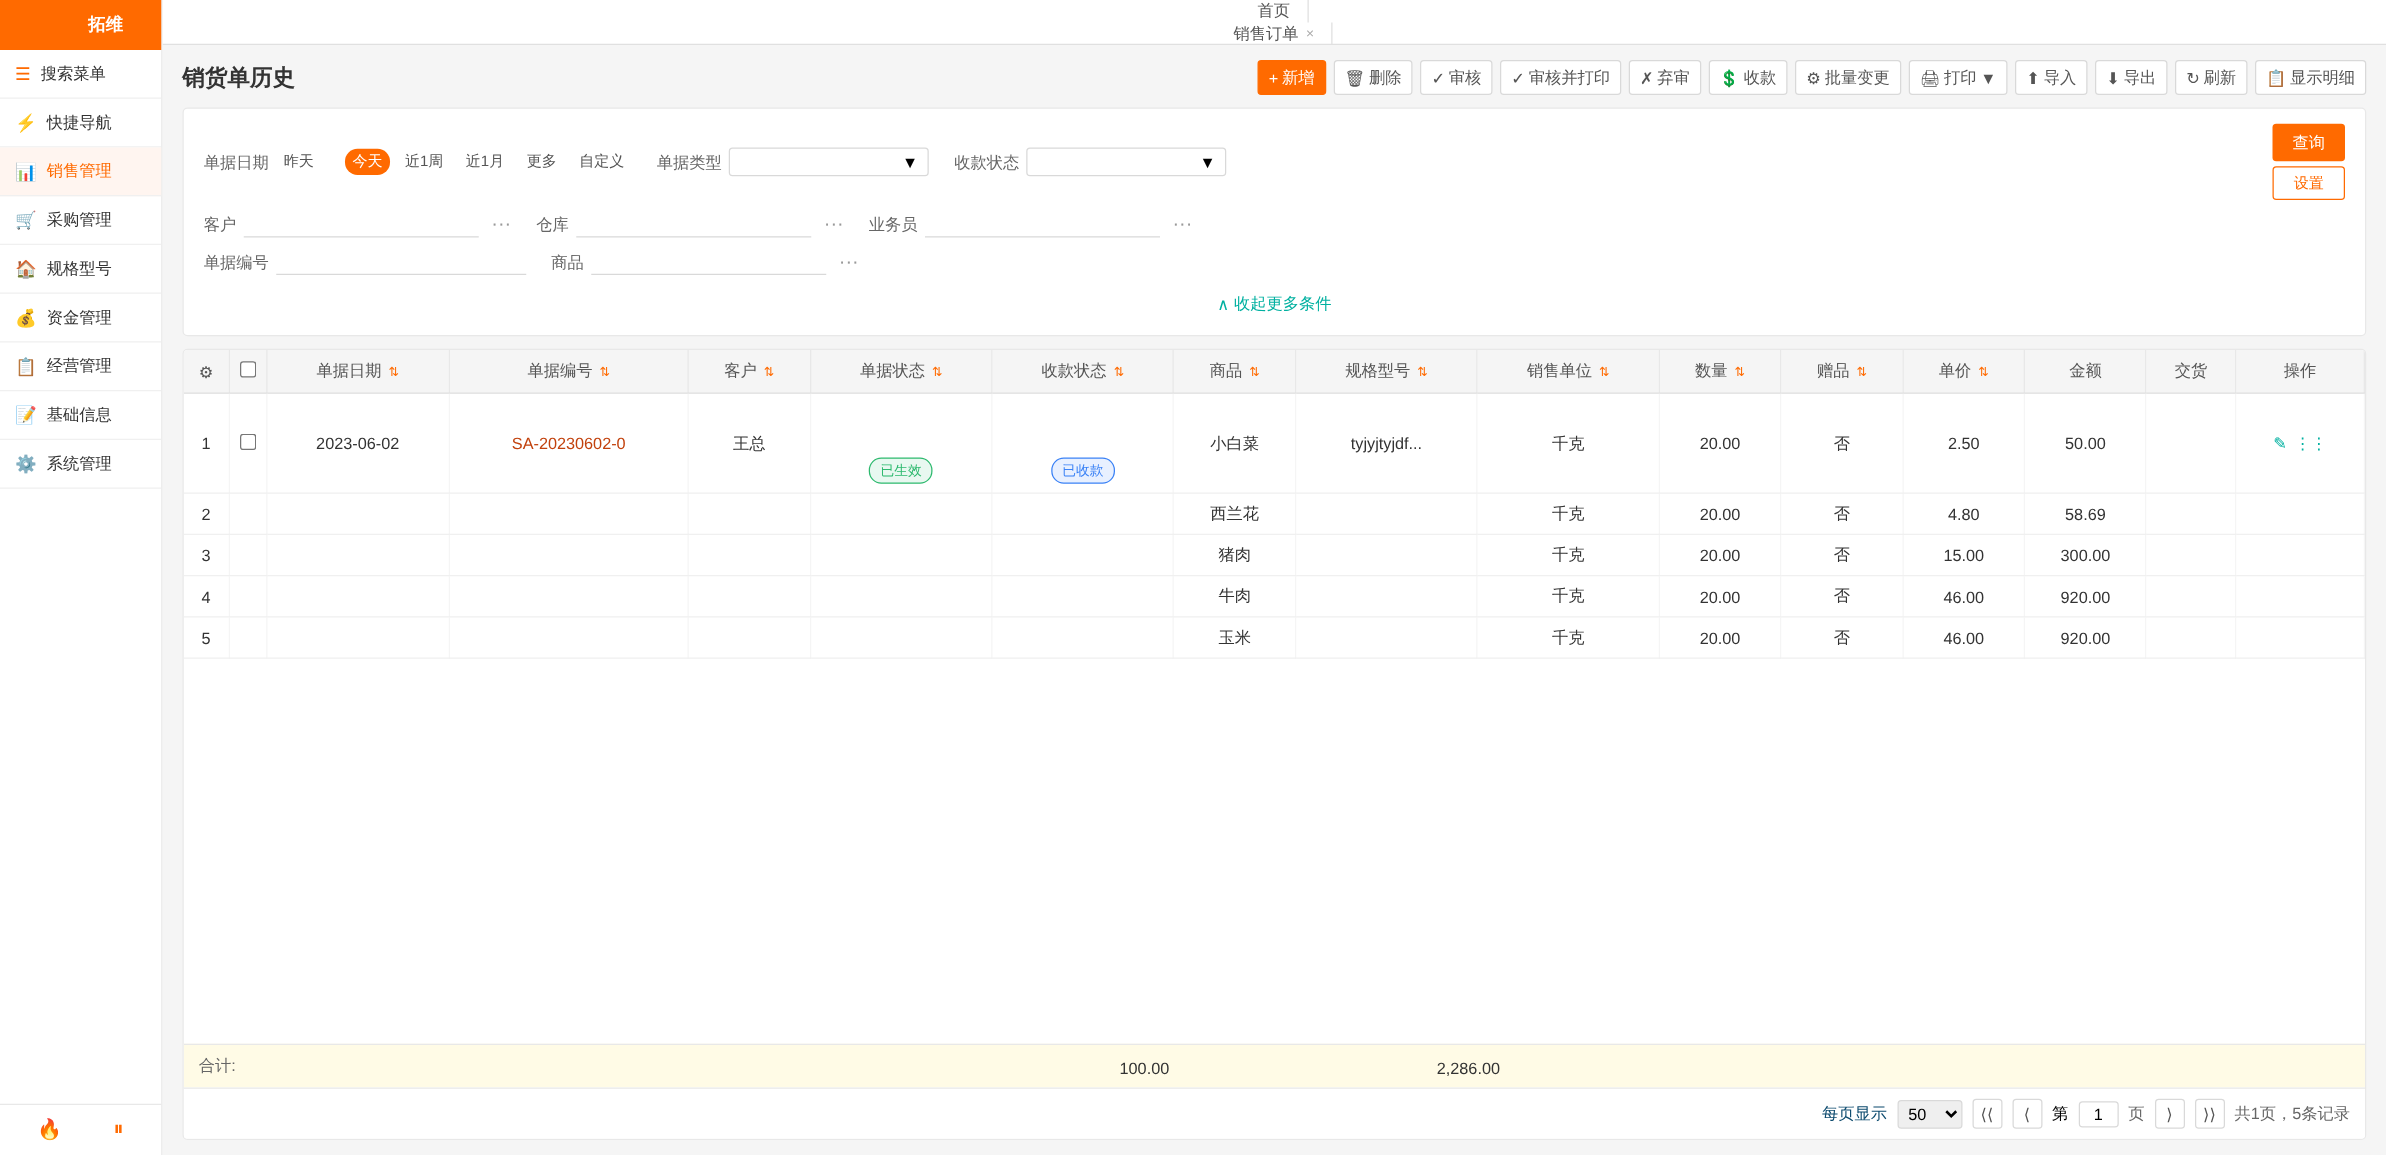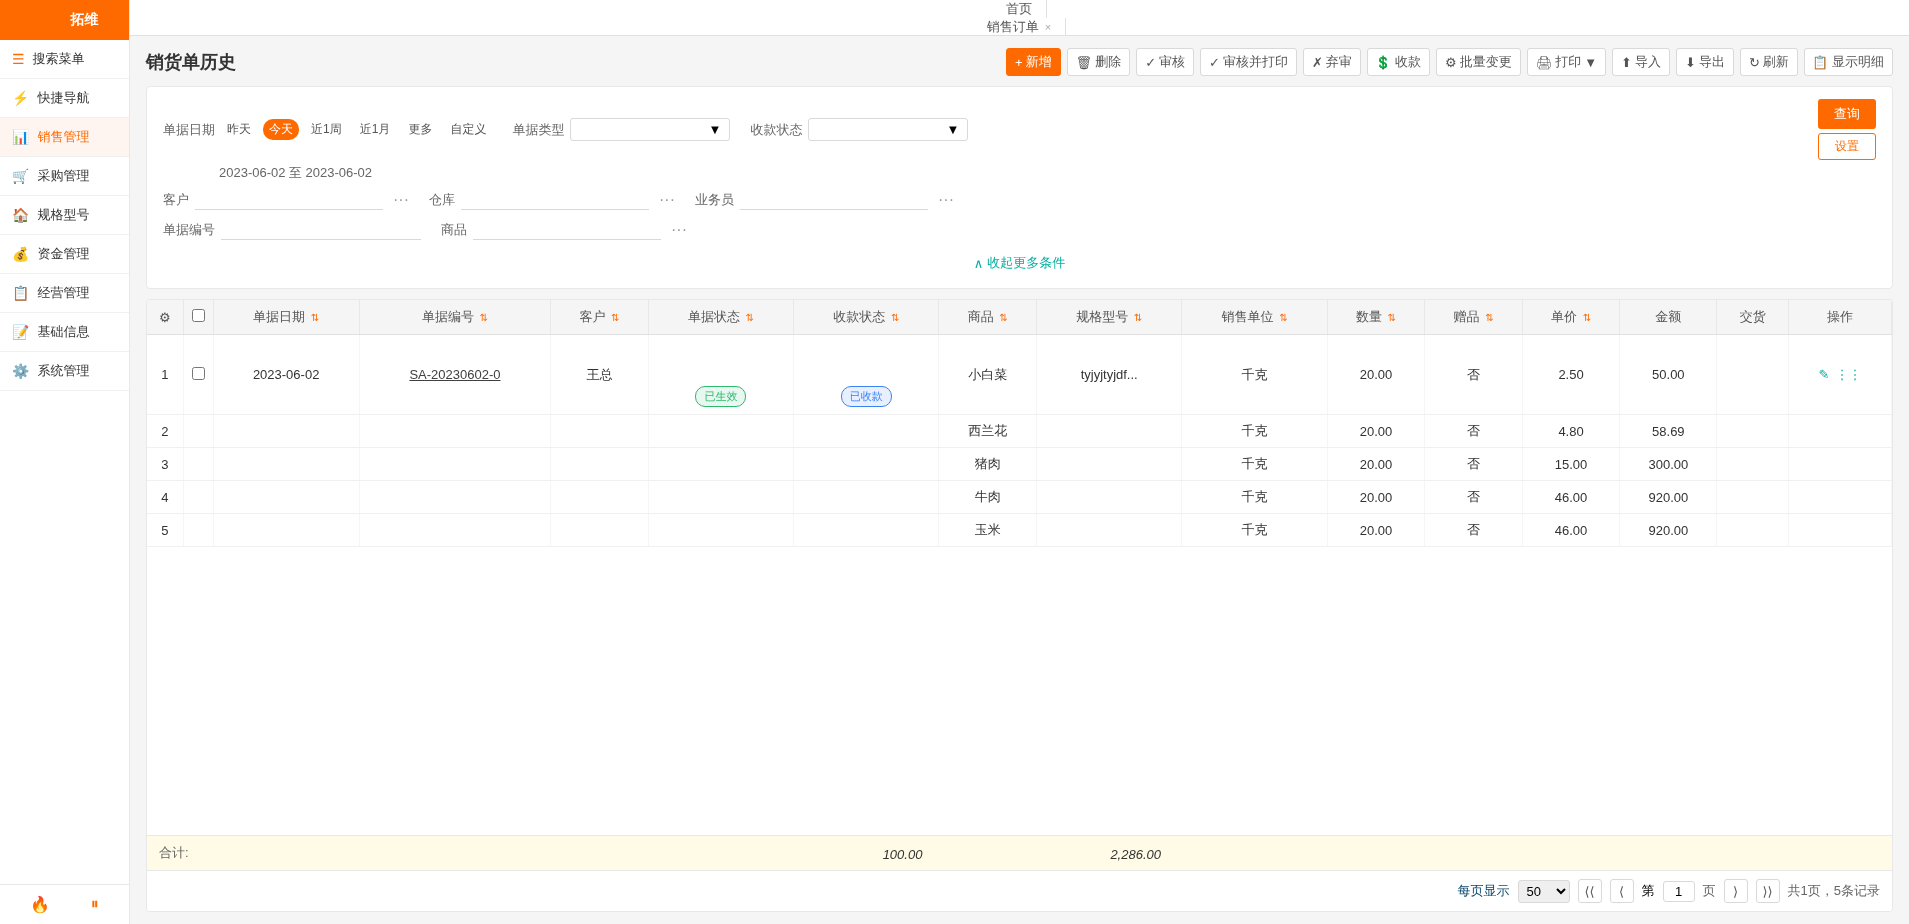--- a/index.html
+++ b/index.html
@@ -154,21 +154,21 @@
       outline: none;
       color: #333;
     }
     .date-range-btn {
       padding: 2px 6px;
       border-radius: 3px;
       cursor: pointer;
       font-size: 12px;
       color: #555;
     }
-    .date-range-btn.active { background: #ff6a00; color: #fff; border-radius: 10px; }
+    .date-range-btn.active { background: #ff6a00; color: #fff; border-radius: 10px; margin-left: 13px; }
     .date-range-text { color: #666; font-size: 12px; }
     .filter-select {
       display: flex;
       align-items: center;
       border: 1px solid #d9d9d9;
       border-radius: 3px;
       padding: 3px 8px;
       min-width: 160px;
       background: #fff;
       cursor: pointer;
@@ -245,35 +245,35 @@
     .sort-icon { color: #ff6a00; font-size: 10px; margin-left: 2px; }
     .badge {
       display: inline-block;
       padding: 2px 8px;
       border-radius: 10px;
       font-size: 11px;
       margin-top: 44px;
     }
     .badge-green { background: #e8f8f0; color: #2db96e; border: 1px solid #2db96e; }
     .badge-blue { background: #e8f0ff; color: #3b82f6; border: 1px solid #3b82f6; }
-    .link-btn { color: #404040; text-decoration: underline; cursor: pointer; }
+    .link-btn { color: #c2410c; cursor: pointer; }
     .action-icons { display: flex; gap: 6px; justify-content: center; }
     .action-icon { color: #00b0a0; cursor: pointer; font-size: 13px; }
 
     
     .table-summary {
       display: flex;
       align-items: flex-end;
       background: #fffbe6;
       border-top: 1px solid #e8e8e8;
       padding: 8px 12px;
       flex-shrink: 0;
     }
     .summary-label { color: #666; margin-right: 20px; }
-    .summary-values { display: flex; gap: 14px; flex: 1; font-style: italic; }
+    .summary-values { display: flex; gap: 27px; flex: 1; }
     .summary-val { color: #333; }
 
     
     .pagination {
       display: flex;
       align-items: center;
       justify-content: flex-end;
       padding: 8px 12px;
       background: #fff;
       border-top: 1px solid #e8e8e8;
@@ -478,27 +478,20 @@
             <span>▼</span>
           </div>
         </div>
 
         <div class="filter-actions">
           <button class="query-btn">查询</button>
           <button class="setting-btn">设置</button>
         </div>
       </div>
 
-      <div style="margin-left: 56px; margin-top: -6px; margin-bottom: 8px;">
-        <span class="date-range-text">
-          <span>2023-06-02</span>
-          <span> 至 </span>
-          <span>2023-06-02</span>
-        </span>
-      </div>
       <div class="filter-row">
 
         <div class="filter-item">
           <span class="filter-label">客户</span>
           <input class="filter-input" type="text" style="">
           <span class="filter-dots">···</span>
         </div>
 
         <div class="filter-item">
           <span class="filter-label">仓库</span>

